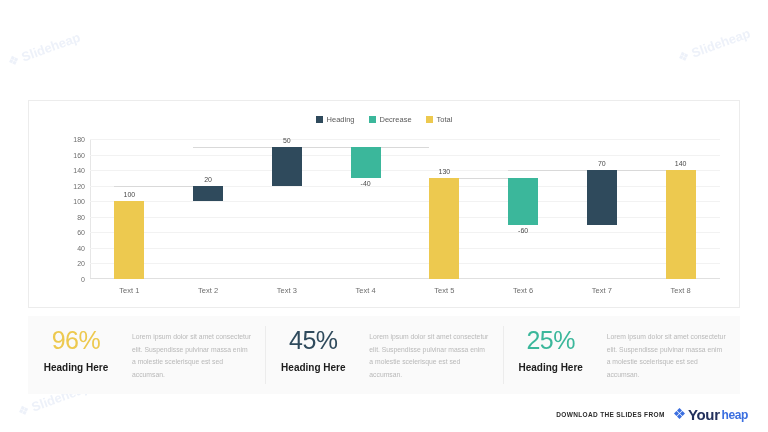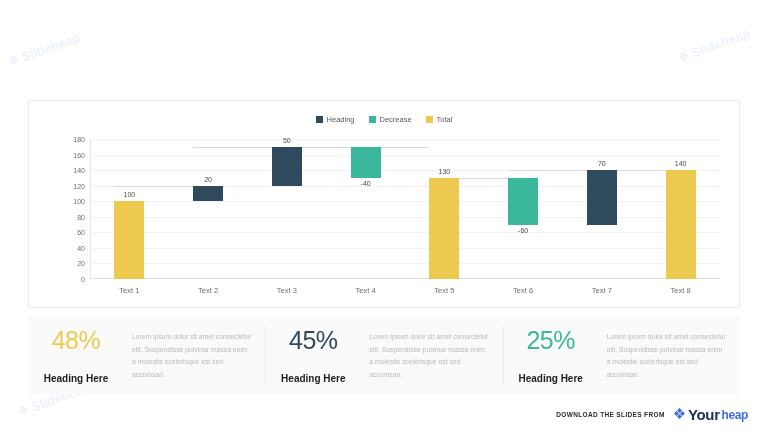--- a/index.html
+++ b/index.html
@@ -73,21 +73,21 @@
   .stats{
     position:absolute;left:28px;top:316px;width:712px;height:78px;
     background:#fafafa;box-sizing:border-box;display:flex;
   }
   .stat{flex:1;display:flex;align-items:flex-start;padding:12px 0 0 0;position:relative;}
   .stat + .stat::before{
     content:"";position:absolute;left:0;top:10px;bottom:10px;width:1px;background:#ececec;
   }
   .stat-left{width:96px;text-align:center;flex:none;}
   .stat-pct{font-size:25px;font-weight:400;line-height:1;letter-spacing:-.5px;}
-  .stat-head{font-size:10px;font-weight:700;color:#1d1d1d;margin-top:20px;}
+  .stat-head{font-size:10px;font-weight:700;color:#1d1d1d;margin-top:9px;}
   .stat-body{
     font-size:6.8px;color:#b9b9b9;line-height:1.85;padding:3px 14px 0 8px;flex:1;
   }
 
   
   .footer{
     position:absolute;right:20px;bottom:9px;display:flex;align-items:center;gap:8px;
   }
   .footer-text{
     font-size:6.5px;font-weight:700;color:#2b2b2b;letter-spacing:.35px;
@@ -177,21 +177,21 @@
         <div class="xlab" style="left: 511.875px;">Text 7</div>
         <div class="bar" style="left: 575.625px; top: 31.1111px; width: 30px; height: 108.889px; background: rgb(237, 201, 79);"></div>
         <div class="bar-label" style="left: 590.625px; top: 21.1111px;">140</div>
         <div class="xlab" style="left: 590.625px; text-align: right;">Text 8</div>
       </div>
   </div>
 
   <div class="stats" id="stats">
       <div class="stat">
         <div class="stat-left">
-          <div class="stat-pct" style="color: rgb(237, 201, 79);">48%</div>
+          <div class="stat-pct" style="color: rgb(237, 201, 79);">96%</div>
           <div class="stat-head">Heading Here</div>
         </div>
         <div class="stat-body">Lorem ipsum dolor sit amet consectetur elit. Suspendisse pulvinar massa enim a molestie scelerisque est sed accumsan.</div>
       </div>
       <div class="stat">
         <div class="stat-left">
           <div class="stat-pct" style="color: rgb(47, 74, 92);">45%</div>
           <div class="stat-head">Heading Here</div>
         </div>
         <div class="stat-body">Lorem ipsum dolor sit amet consectetur elit. Suspendisse pulvinar massa enim a molestie scelerisque est sed accumsan.</div>

